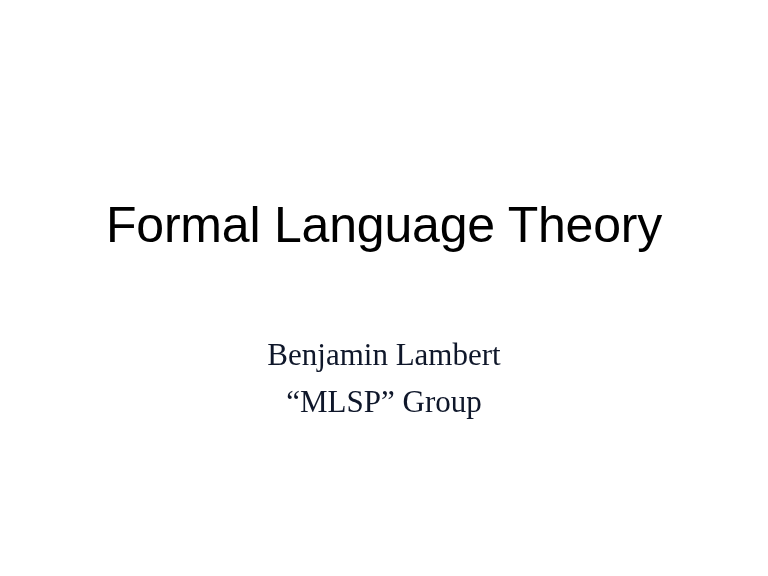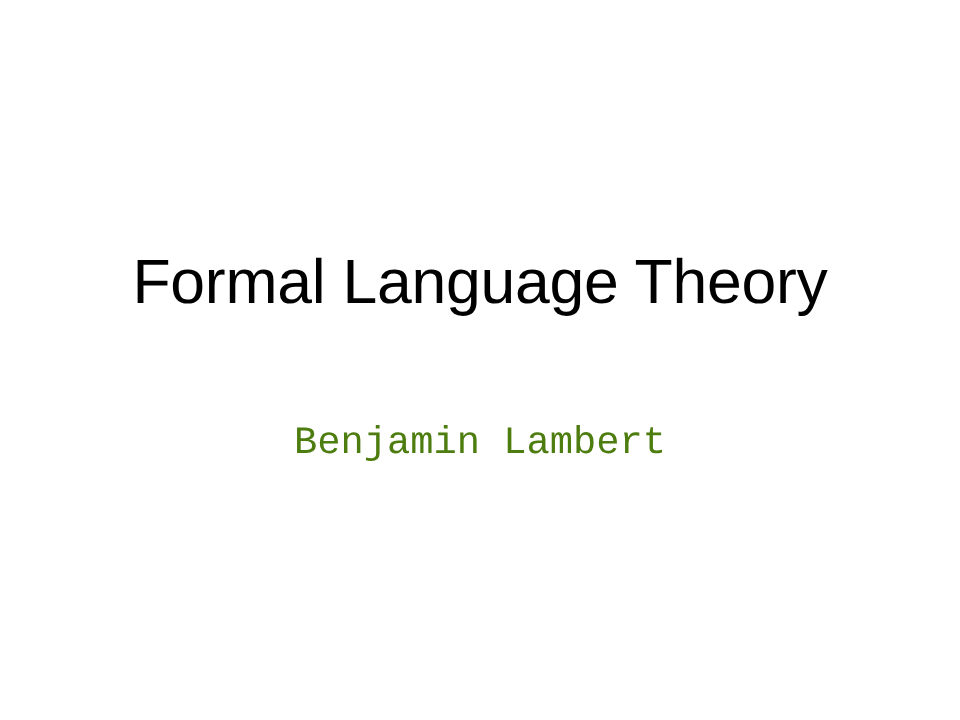--- a/index.html
+++ b/index.html
@@ -38,35 +38,36 @@
     white-space: nowrap;
   }
   .subtitle-block {
     position: absolute;
     left: 58px;
     top: 331px;
     width: 652px;
     text-align: center;
   }
   .subtitle-line {
-    font-family: Liberation Mono, monospace;
+    font-family: Liberation Serif, serif;
     font-size: 31px;
     line-height: 47px;
     font-weight: normal;
-    color: #4d7c0f;
+    color: #0f172a;
     margin: 0;
     white-space: nowrap;
   }
 </style>
 </head>
 <body>
 
 <div class="slide">
 
   <div class="title-block">
     <h1 class="slide-title">Formal Language Theory</h1>
   </div>
 
   <div class="subtitle-block">
     <p class="subtitle-line">Benjamin Lambert</p>
+    <p class="subtitle-line">“MLSP” Group</p>
   </div>
 
 </div>
 
 </body></html>

